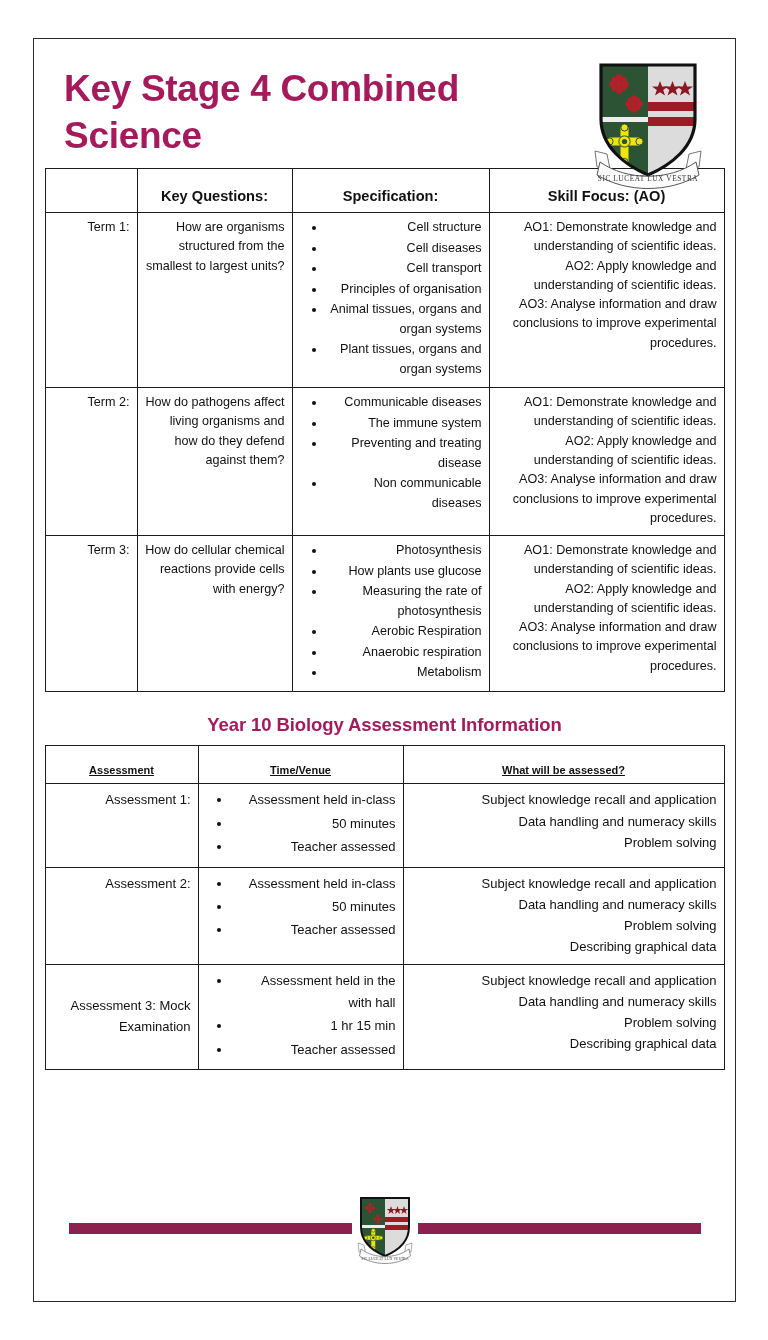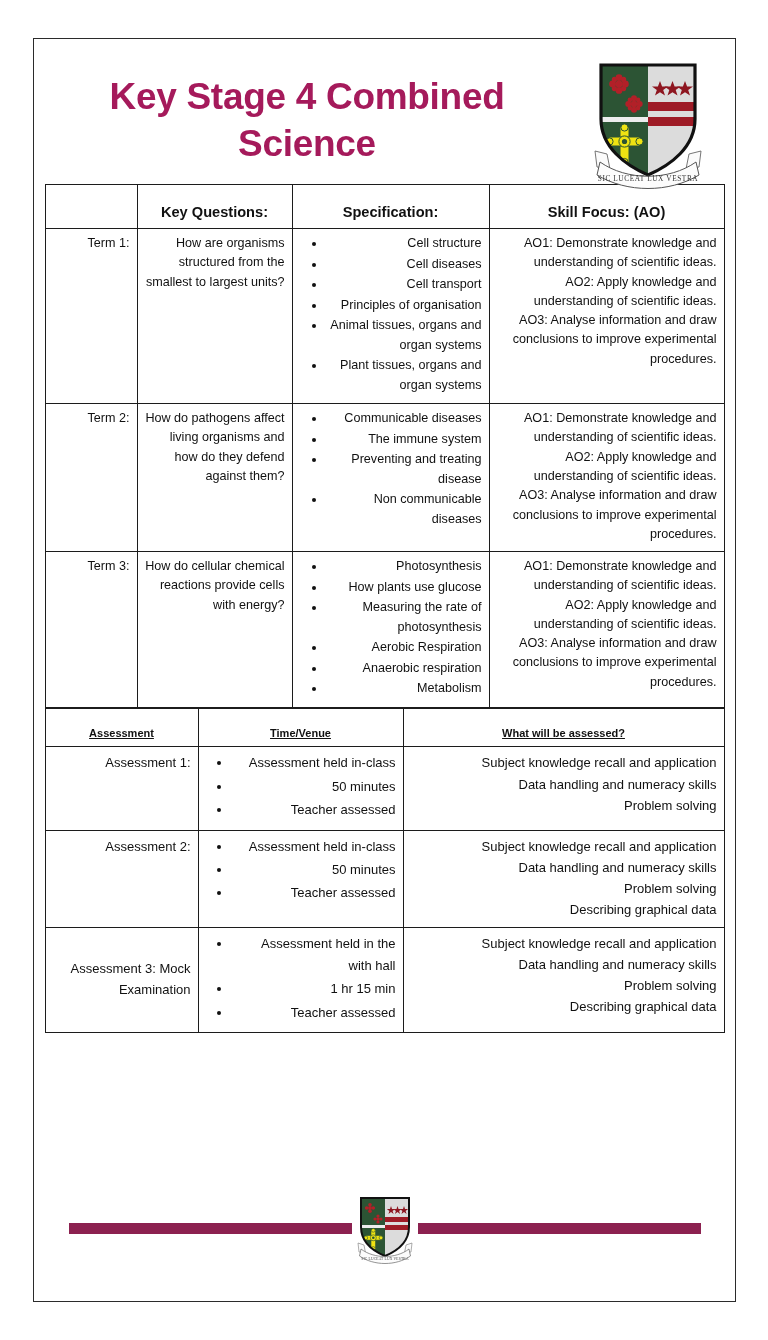--- a/index.html
+++ b/index.html
@@ -37,22 +37,21 @@
     position: relative;
     padding: 18px 22px 0 22px;
   }
   .main-title {
     font-size: 37px;
     font-weight: bold;
     color: #A51A5B;
     line-height: 1.28;
     letter-spacing: -0.3px;
     max-width: 470px;
-    margin: 16px;
-    text-align: center;
+    margin: 8px;
   }
   .sub-title {
     font-size: 18.5px;
     font-weight: bold;
     color: #A51A5B;
     margin: 9px 0 7px 0;
     letter-spacing: -0.1px;
   }
 
   .crest-wrap {
@@ -313,20 +312,21 @@
         </td>
         <td>
           <span class="ao-line">AO1: Demonstrate knowledge and understanding of scientific ideas.</span>
           <span class="ao-line">AO2: Apply knowledge and understanding of scientific ideas.</span>
           <span class="ao-line">AO3: Analyse information and draw conclusions to improve experimental procedures.</span>
         </td>
       </tr>
     </tbody>
   </table>
 
+  <div class="assess-title">Year 10 Biology Assessment Information</div>
 
   <table class="doc-table" id="assessment-table">
     <colgroup>
       <col class="a1">
           <col class="a2">
           <col class="a3">
     </colgroup>
     <thead>
       <tr>
         <th>Assessment</th>

